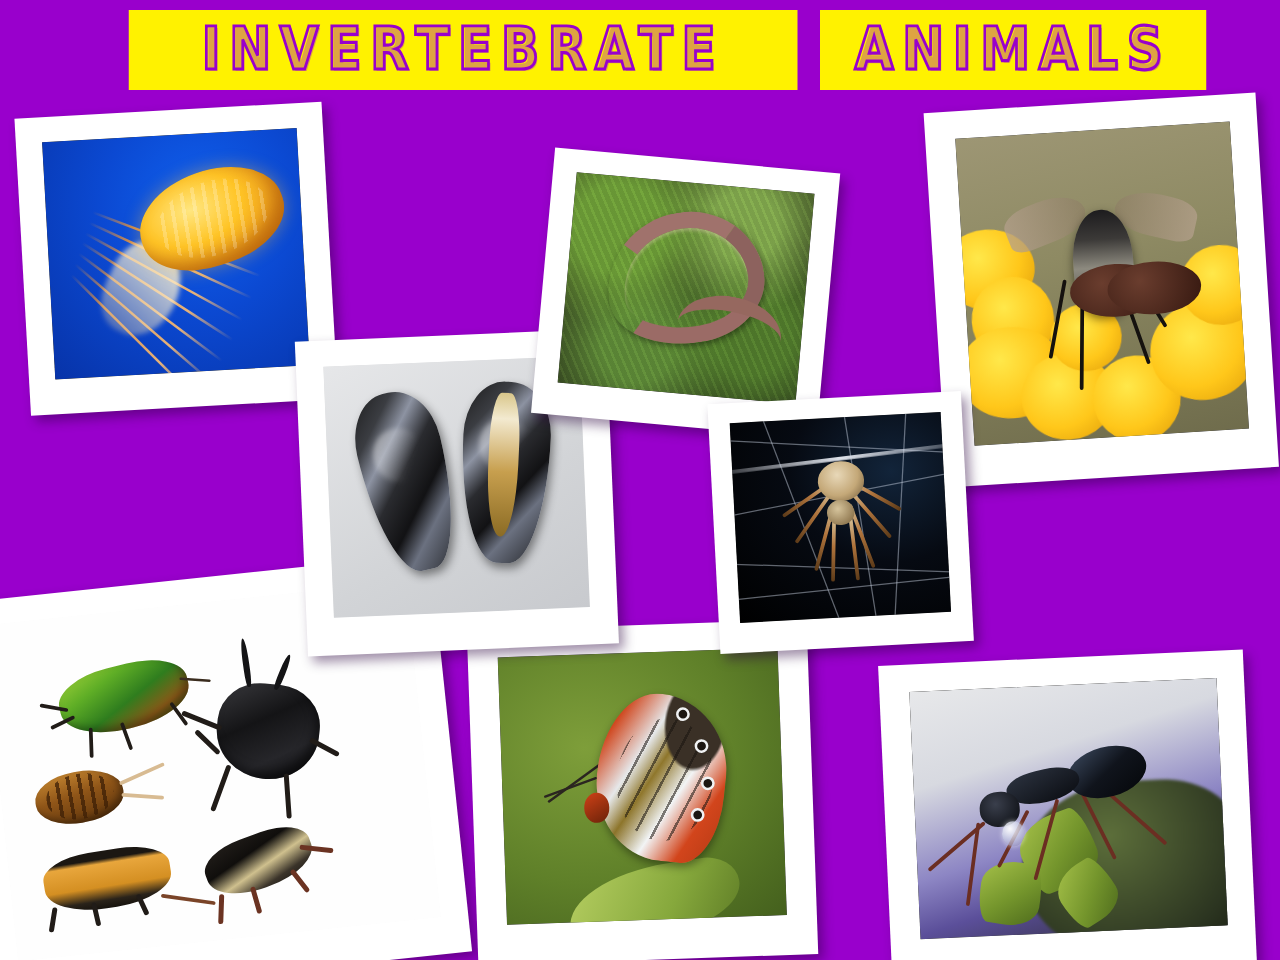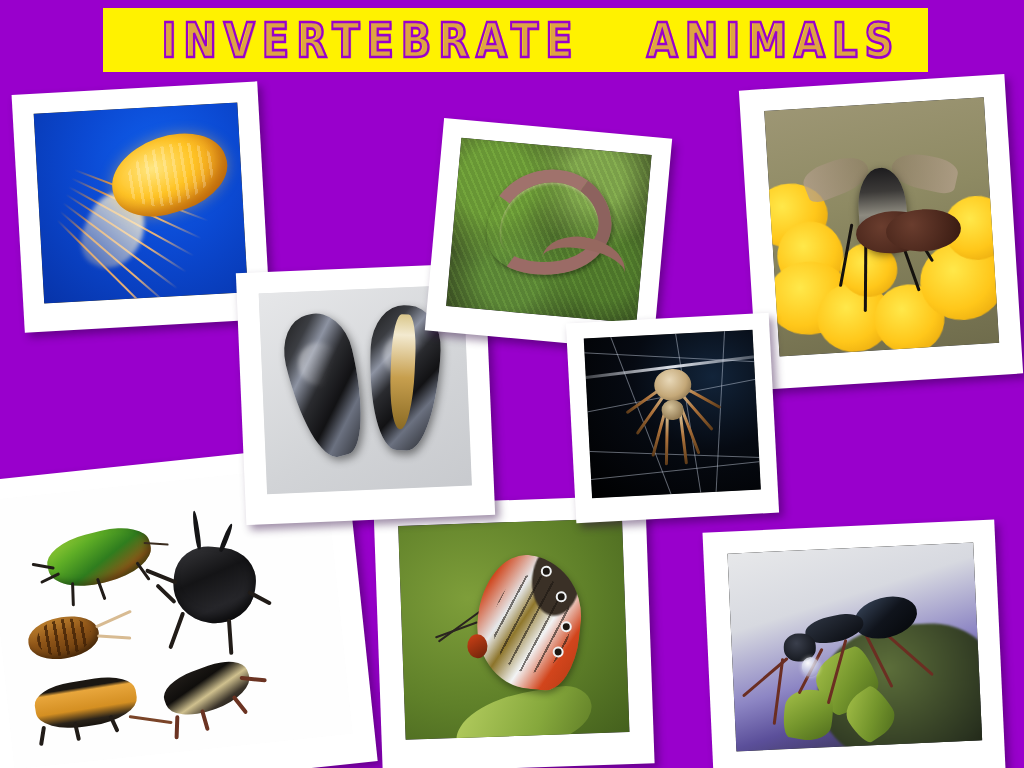--- a/index.html
+++ b/index.html
@@ -11,21 +11,21 @@
   }
   #stage { position:absolute; inset:0; width:1024px; height:768px; overflow:hidden; }
 
   
   .banner {
     position:absolute;
     background:#fff200;
     display:flex; align-items:center; justify-content:center;
   }
   #banner-a { left:103px; top:8px; width:535px; height:64px; }
-  #banner-b { left:619px; top:8px; width:309px; height:64px; }
+  #banner-b { left:656px; top:8px; width:309px; height:64px; }
   .title-text {
     font-family:"DejaVu Sans", sans-serif;
     font-weight:700;
     font-size:40px;
     letter-spacing:7px;
     line-height:1;
     color:transparent;
     -webkit-text-stroke:2.2px #9900cc;
     text-shadow:1.5px 1.5px 0 rgba(153,0,204,.32);
     white-space:nowrap;

